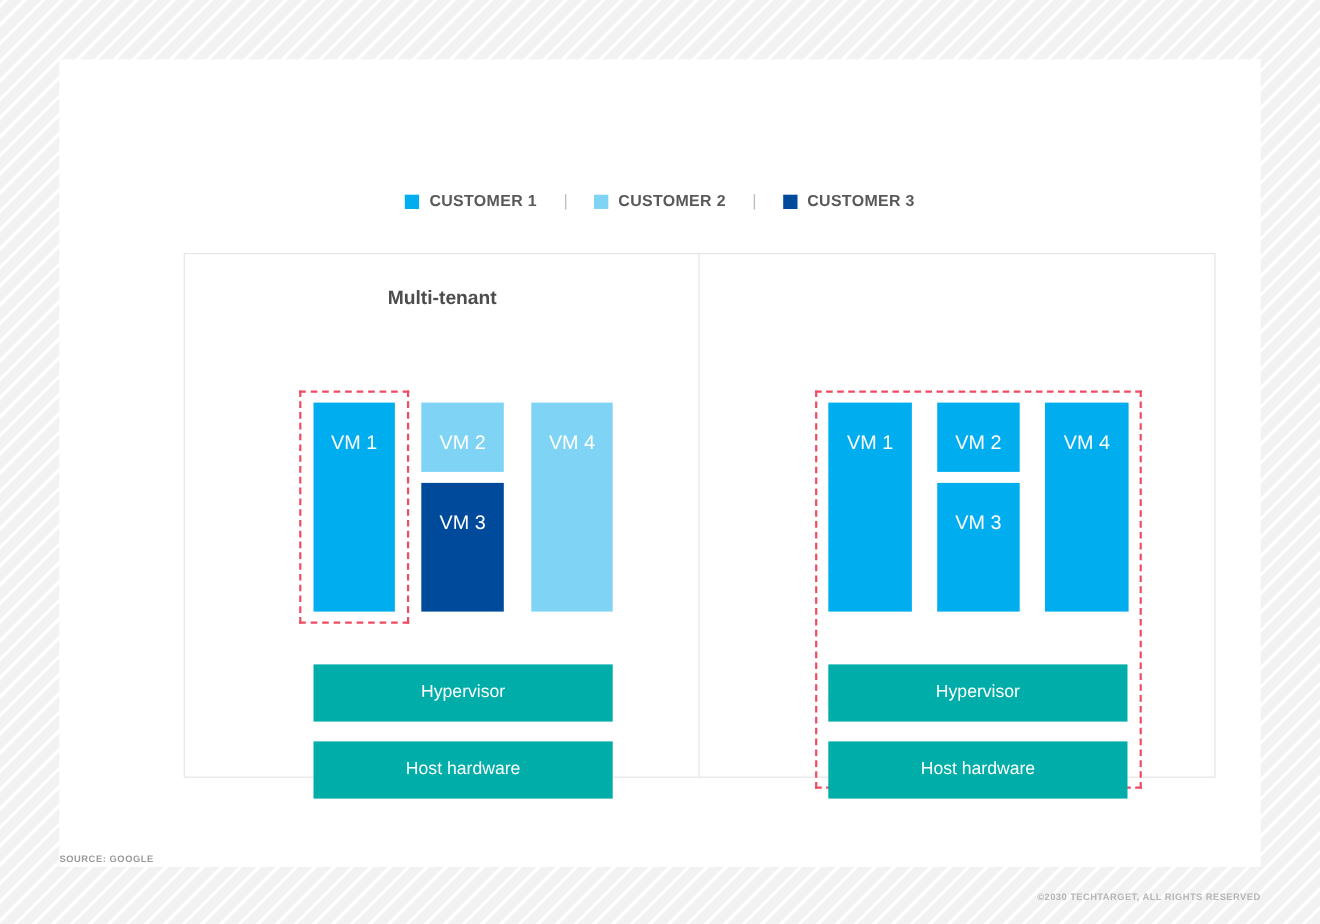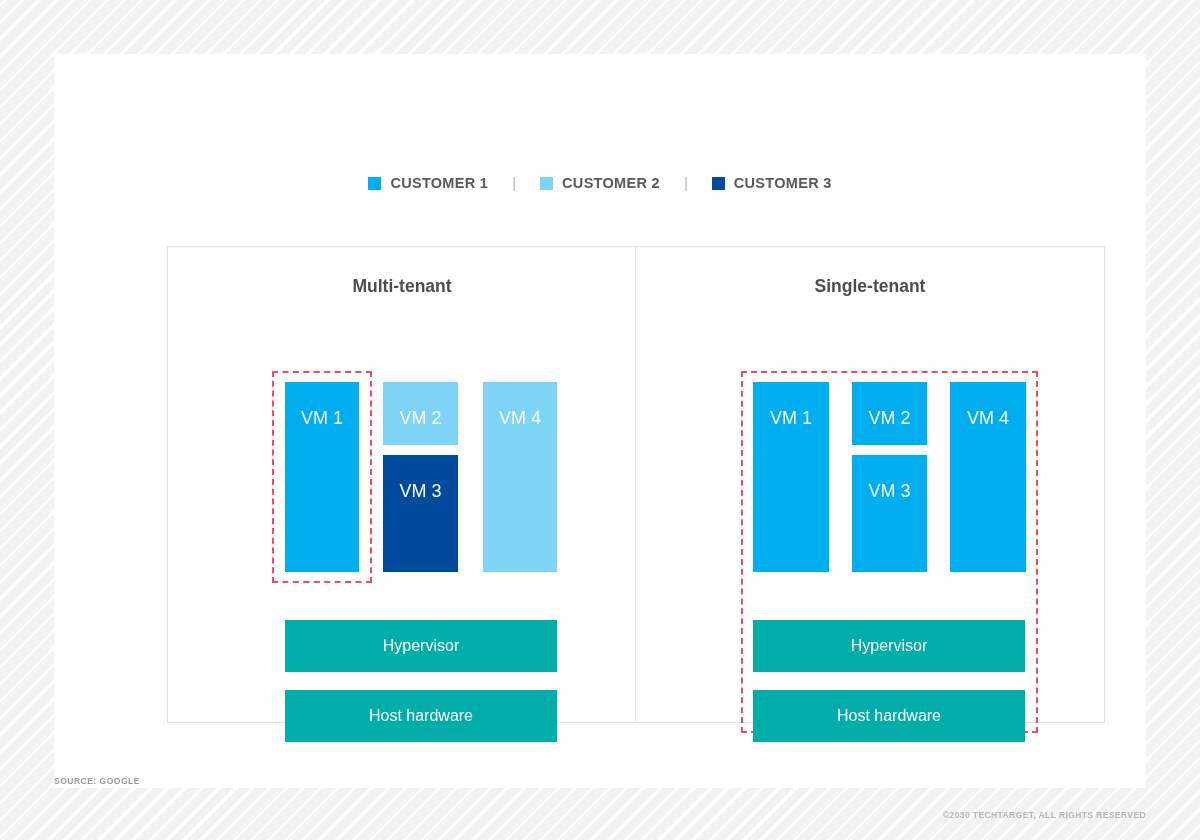--- a/index.html
+++ b/index.html
@@ -77,21 +77,21 @@
   }
   .legend-sep {
     color: #bdbdbd;
     font-size: 15px;
     padding: 0 24px;
     line-height: 1;
   }
 
   .panel {
     position: absolute;
-    top: 192px;
+    top: 176px;
     width: 470px;
     height: 477px;
     border: 1px solid #e3e3e3;
     background: #ffffff;
     box-sizing: border-box;
   }
   .panel-left  { left: 113px; }
   .panel-right { left: 581px; }
 
   .panel-title {
@@ -227,21 +227,20 @@
 
         <div class="bar l-hyp">Hypervisor</div>
 
         <div class="bar l-host">Host hardware</div>
 
       </div>
     </div>
 
     <div class="panel panel-right">
 
-      <div class="panel-title">Single-tenant</div>
 
       <div class="vm-area">
 
         <div class="dashbox r-dash"></div>
 
         <div class="vm r-vm1" style="background:#00AEEF;">VM 1</div>
 
         <div class="vm r-vm2" style="background:#00AEEF;">VM 2</div>
 
         <div class="vm r-vm3" style="background:#00AEEF;">VM 3</div>

